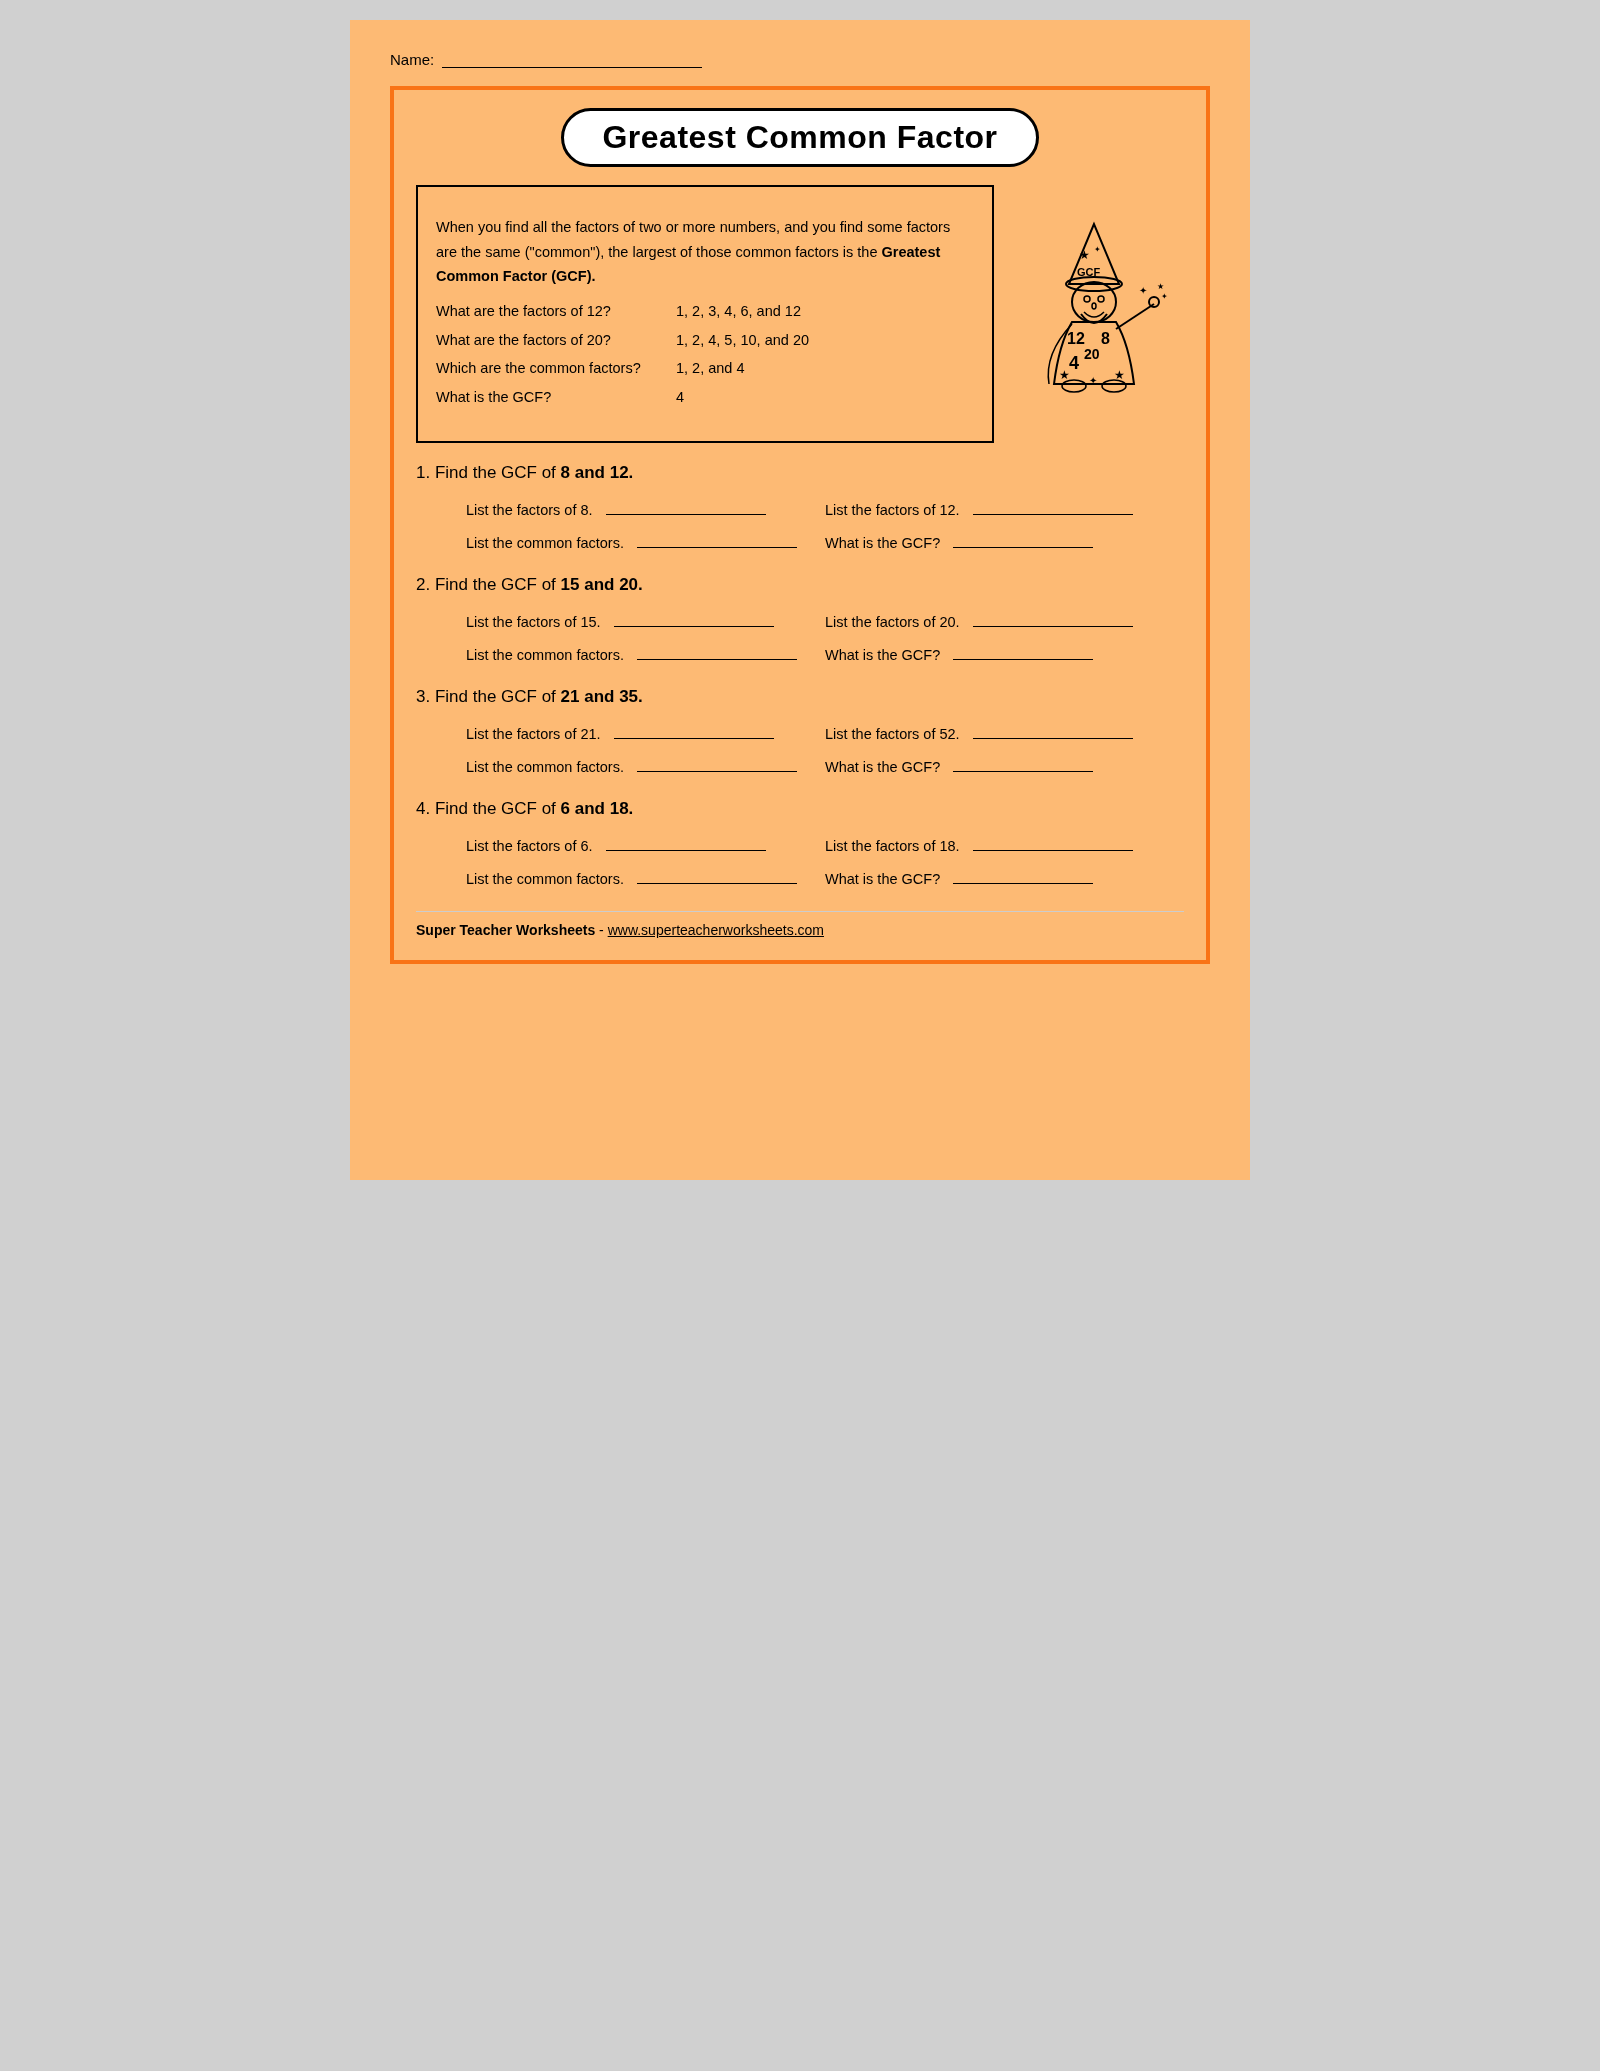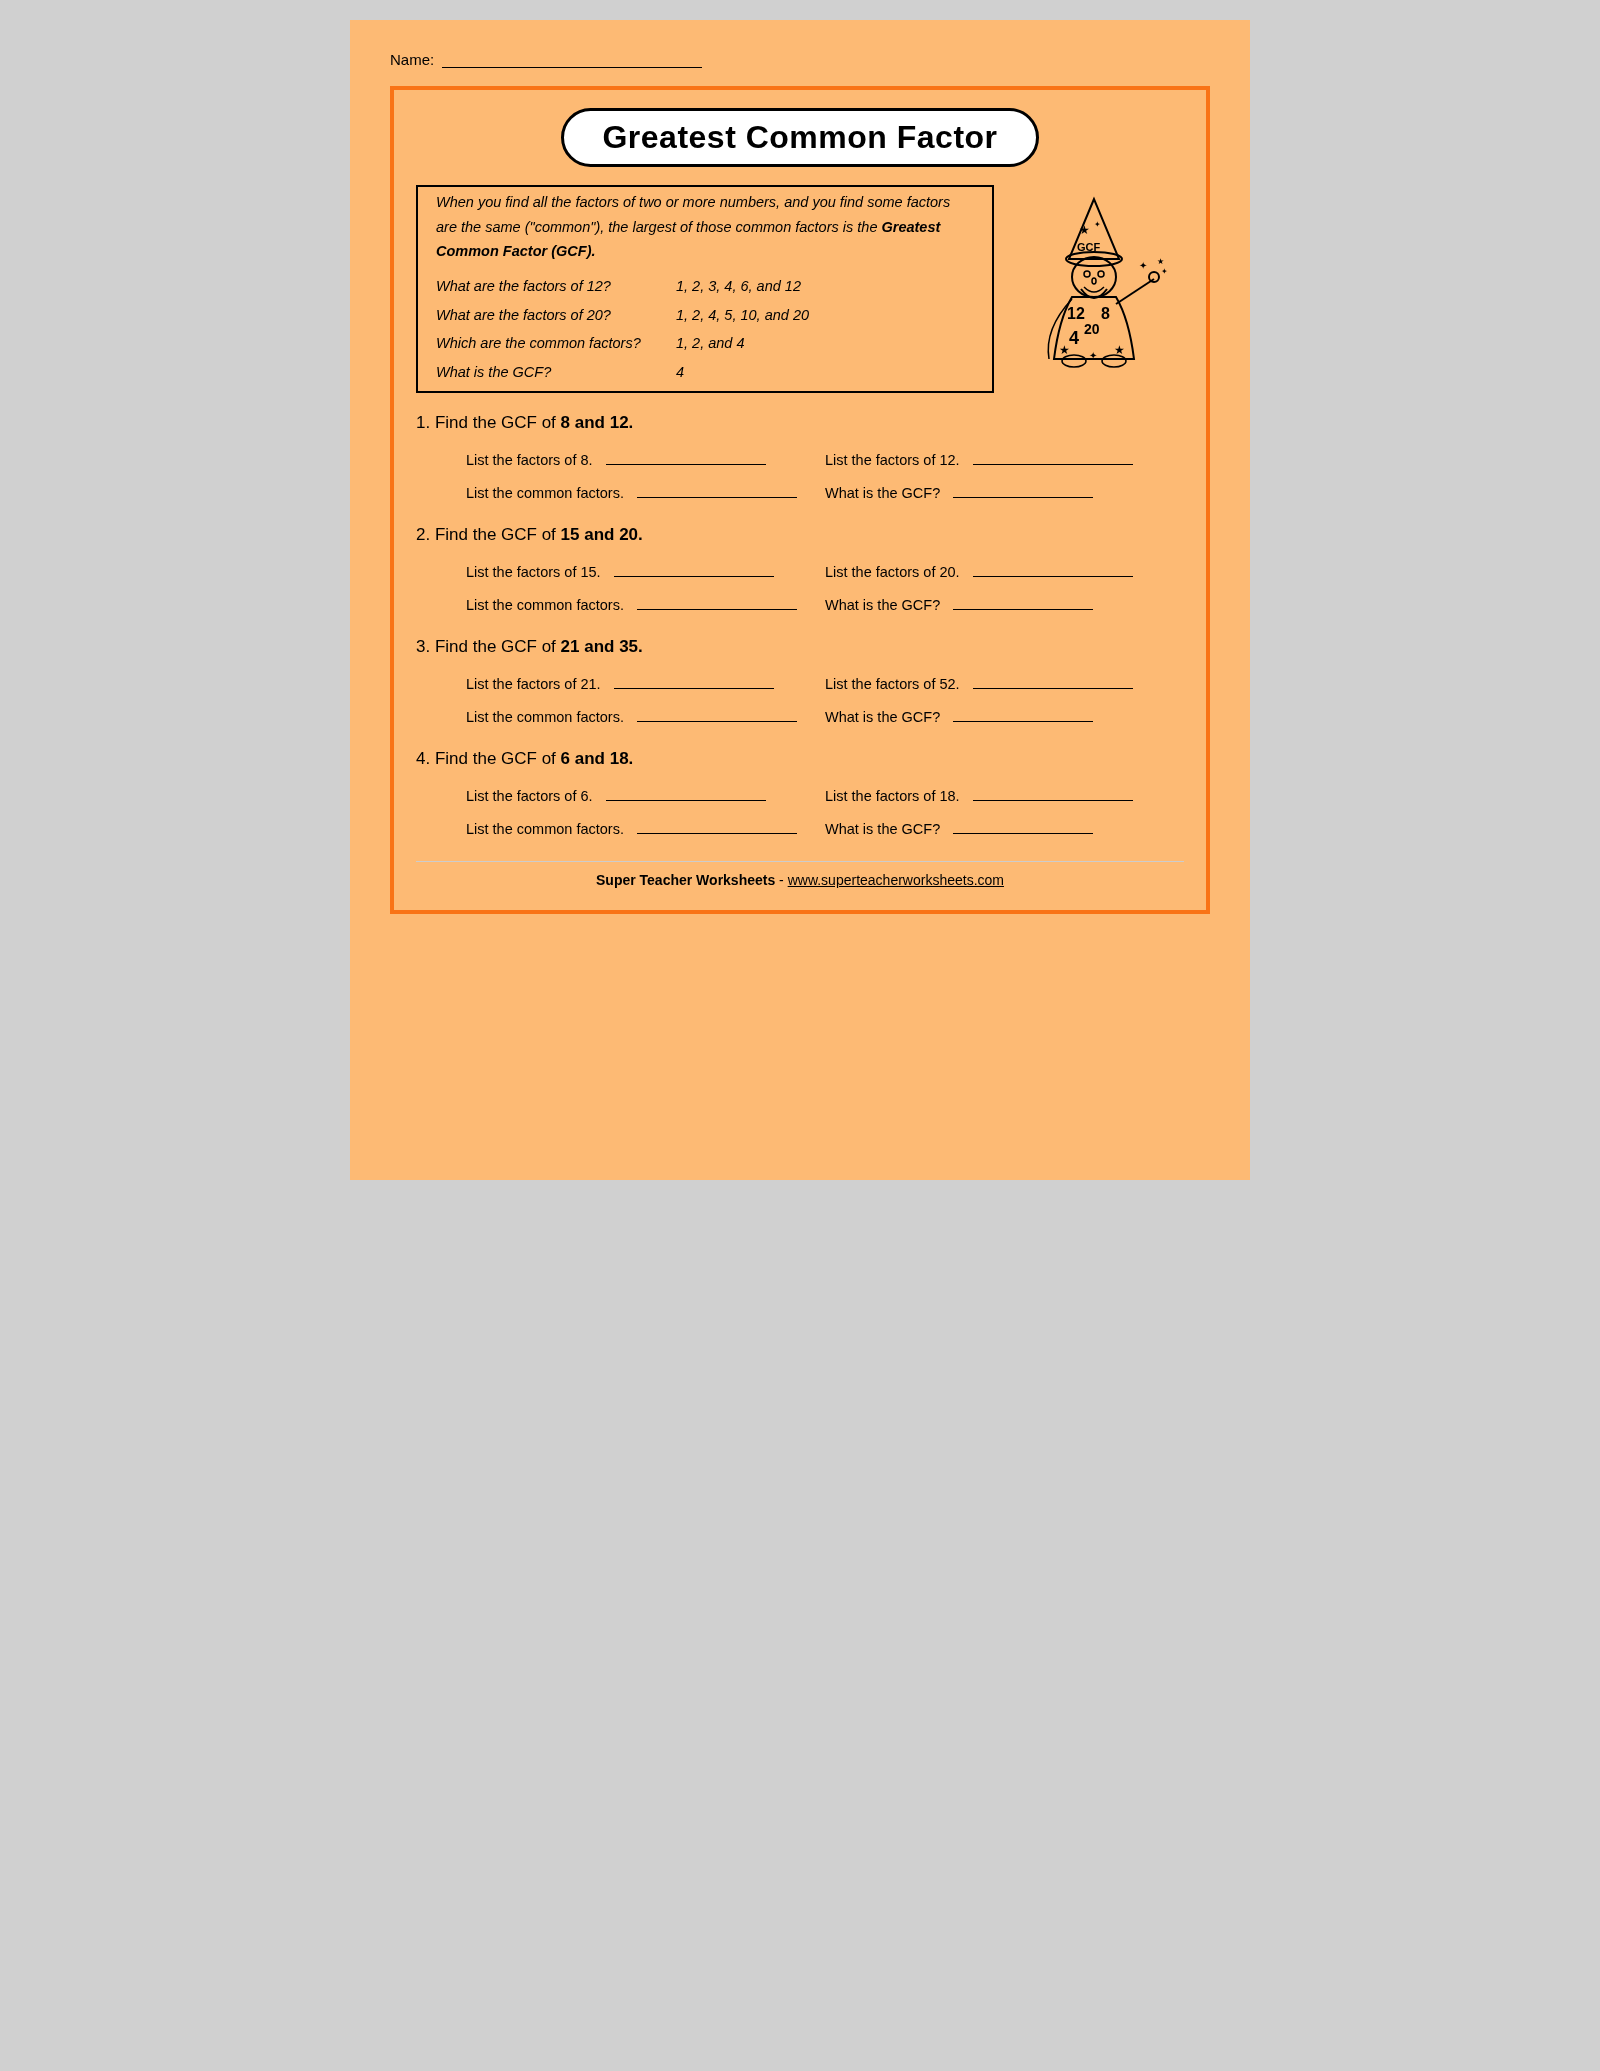--- a/index.html
+++ b/index.html
@@ -55,25 +55,24 @@
       font-family: Arial Black, Arial, sans-serif;
       letter-spacing: 0.5px;
     }
     .info-section {
       display: flex;
       gap: 0px;
       margin-bottom: 10px;
     }
     .info-box {
       border: 2px solid #000;
-      padding: 3px 18px;
+      padding: 28px 18px;
       flex: 1;
       font-size: 14.5px;
       line-height: 1.7;
-      font-style: italic;
     }
     .info-box .intro-text {
       margin-bottom: 10px;
     }
     .info-row {
       display: flex;
       align-items: center;
       margin-bottom: 4px;
     }
     .info-row .label {
@@ -142,21 +141,20 @@
       margin-left: 5px;
     }
     .answer-line-short {
       display: inline-block;
       border-bottom: 1.5px solid #000;
       width: 140px;
       height: 18px;
       margin-left: 5px;
     }
     .footer {
-      text-align: center;
       margin-top: 16px;
       font-size: 14px;
       border-top: 1px solid #ccc;
       padding-top: 10px;
     }
     .footer a {
       color: #000;
       text-decoration: underline;
     }
     b { font-weight: bold; }

